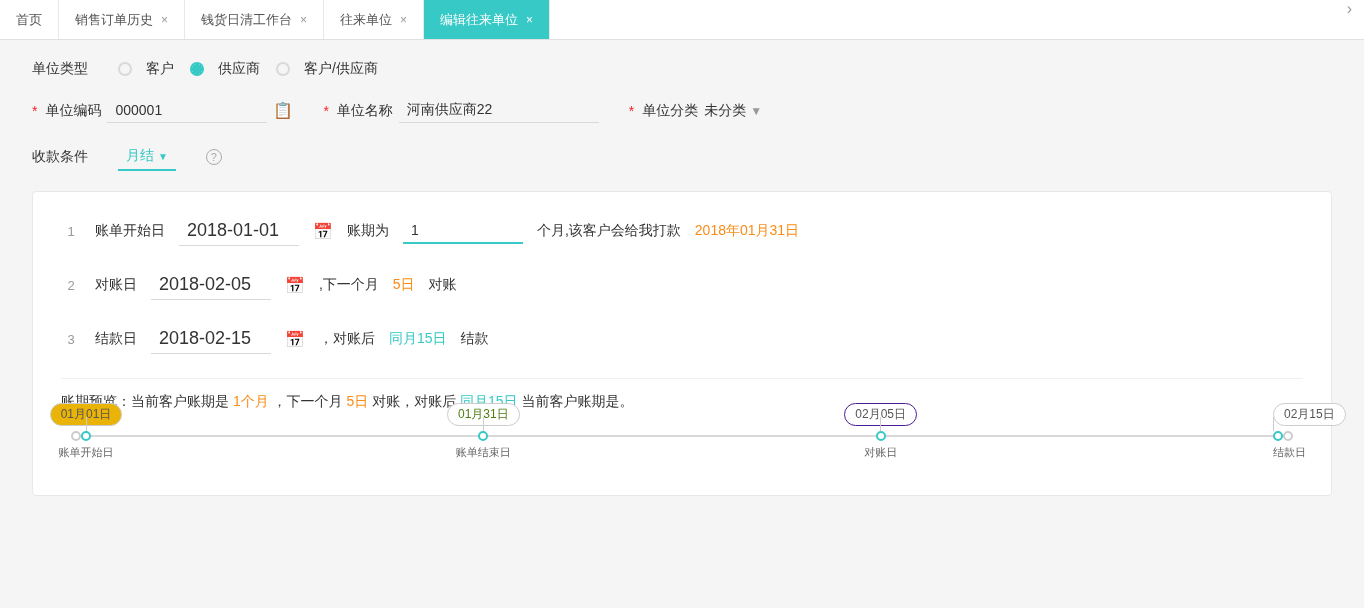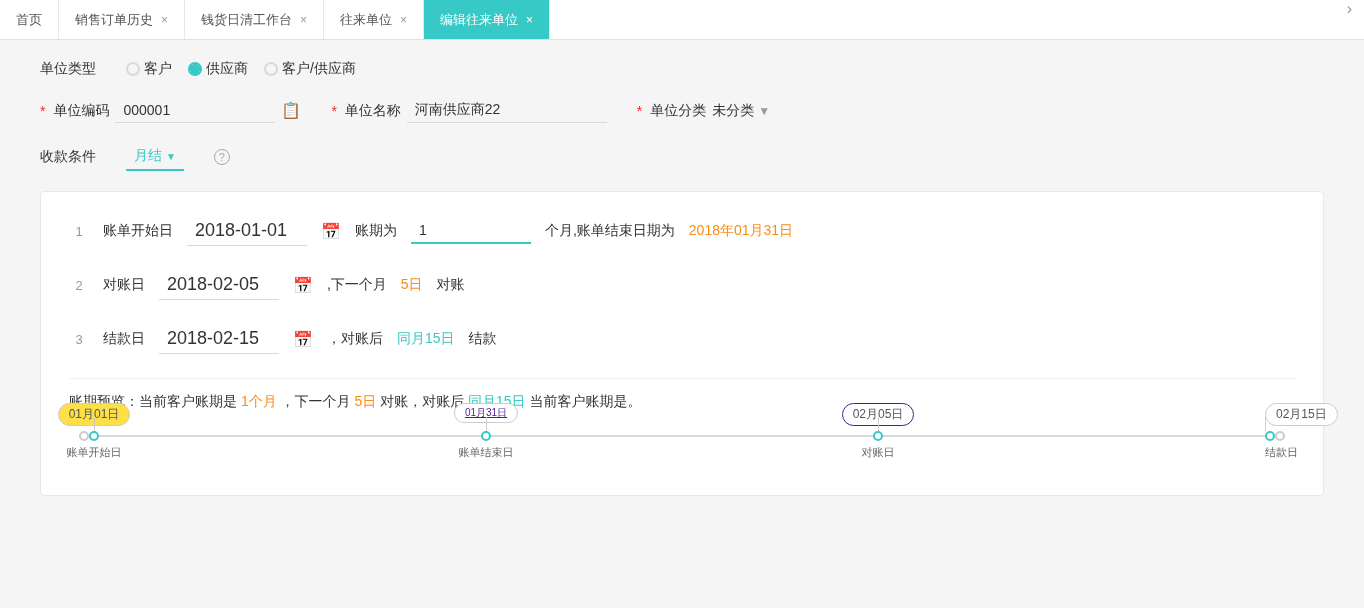--- a/index.html
+++ b/index.html
@@ -38,21 +38,21 @@
     .tab-more {
       margin-left: auto;
       padding: 0 12px;
       font-size: 16px;
       color: #999;
       cursor: pointer;
     }
 
     
     .content {
-      padding: 20px 40px;
+      padding: 20px 32px;
       background: #f5f5f5;
       min-height: calc(100vh - 40px);
     }
 
     
     .form-row {
       display: flex;
       align-items: center;
       margin-bottom: 20px;
       gap: 30px;
@@ -76,21 +76,21 @@
       padding: 4px 8px;
       font-size: 14px;
       color: #333;
       background: transparent;
       outline: none;
       width: 160px;
     }
 
     
     .radio-group { display: flex; align-items: center; gap: 16px; }
-    .radio-item { display: flex; align-items: center; gap: 4px; cursor: pointer; text-align: center; }
+    .radio-item { display: flex; align-items: center; gap: 14px; cursor: pointer; text-align: center; }
     .radio-circle {
       width: 14px; height: 14px; border-radius: 50%;
       border: 2px solid #d9d9d9;
       display: inline-block;
     }
     .radio-circle.checked {
       border-color: #36c9c6;
       background: radial-gradient(circle, #36c9c6 5px, #fff 5px);
     }
 
@@ -259,21 +259,21 @@
 
   <div class="card">
 
     <div class="period-row">
       <span class="row-num">1</span>
       <span class="row-label">账单开始日</span>
       <input class="date-input" type="text" value="2018-01-01" style="">
       <span class="cal-icon">📅</span>
       <span class="period-desc">账期为</span>
       <input class="month-input" type="text" value="1" style="width: 120px;">
-      <span class="period-desc">个月,账单结束日期为</span>
+      <span class="period-desc">个月,该客户会给我打款</span>
       <span class="period-desc highlight-orange">2018年01月31日</span>
     </div>
 
     <div class="period-row">
       <span class="row-num">2</span>
       <span class="row-label">对账日</span>
       <input class="date-input" type="text" value="2018-02-05" style="">
       <span class="cal-icon">📅</span>
       <span class="period-desc">,下一个月</span>
       <span class="period-desc highlight-orange">5日</span>
@@ -301,28 +301,28 @@
     </div>
 
     <div style="padding: 20px 10px 0 10px; position: relative;">
       <div style="display:flex; align-items:center; width:100%; position:relative;">
 
         <div style="width:10px;height:10px;border-radius:50%;border:2px solid #ccc;background:#fff;flex-shrink:0;z-index:2;"></div>
 
         <div style="flex:1; position:relative; height:2px; background:#d9d9d9; display:flex; align-items:center; justify-content:space-between; padding:0 0;">
 
           <div style="display:flex;flex-direction:column;align-items:center;position:relative;top:0;">
-            <div style="border:1px solid #ccc;border-radius:20px;padding:2px 10px;font-size:12px;color:#555;background:#fde047;position:absolute;top:-28px;white-space:nowrap;text-align:center;">01月01日</div>
+            <div style="border:1px solid #ccc;border-radius:20px;padding:2px 10px;font-size:12px;color:#555;background:#eab308;position:absolute;top:-28px;white-space:nowrap;text-align:center;">01月01日</div>
             <div style="width:1px;height:14px;background:#ccc;position:absolute;top:-14px;"></div>
             <div style="width:10px;height:10px;border-radius:50%;border:2px solid #36c9c6;background:#fff;position:relative;"></div>
             <div style="font-size:11px;color:#666;position:absolute;top:14px;white-space:nowrap;">账单开始日</div>
           </div>
 
           <div style="display:flex;flex-direction:column;align-items:center;position:relative;top:0;">
-            <div style="border:1px solid #ccc;border-radius:20px;padding:2px 10px;font-size:10px;color:#4c1d95;background:#fff;position:absolute;top:-28px;white-space:nowrap;text-decoration:underline;">01月31日</div>
+            <div style="border:1px solid #ccc;border-radius:20px;padding:2px 10px;font-size:12px;color:#4d7c0f;background:#fff;position:absolute;top:-28px;white-space:nowrap;">01月31日</div>
             <div style="width:1px;height:14px;background:#ccc;position:absolute;top:-14px;"></div>
             <div style="width:10px;height:10px;border-radius:50%;border:2px solid #36c9c6;background:#fff;position:relative;"></div>
             <div style="font-size:11px;color:#666;position:absolute;top:14px;white-space:nowrap;">账单结束日</div>
           </div>
 
           <div style="display:flex;flex-direction:column;align-items:center;position:relative;top:0;">
             <div style="border:1px solid #4c1d95;border-radius:20px;padding:2px 10px;font-size:12px;color:#555;background:#fff;position:absolute;top:-28px;white-space:nowrap;">02月05日</div>
             <div style="width:1px;height:14px;background:#ccc;position:absolute;top:-14px;"></div>
             <div style="width:10px;height:10px;border-radius:50%;border:2px solid #36c9c6;background:#fff;position:relative;"></div>
             <div style="font-size:11px;color:#666;position:absolute;top:14px;white-space:nowrap;">对账日</div>

